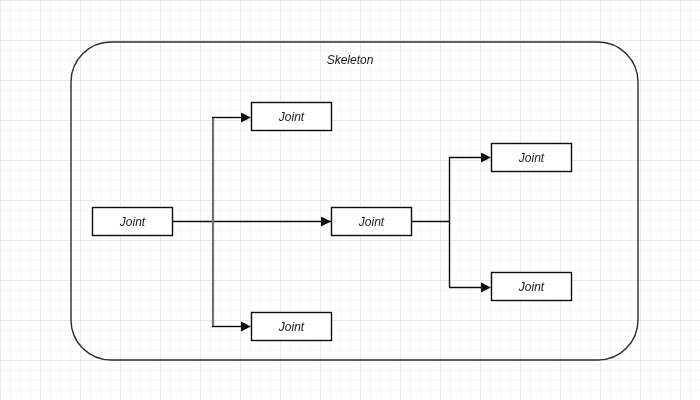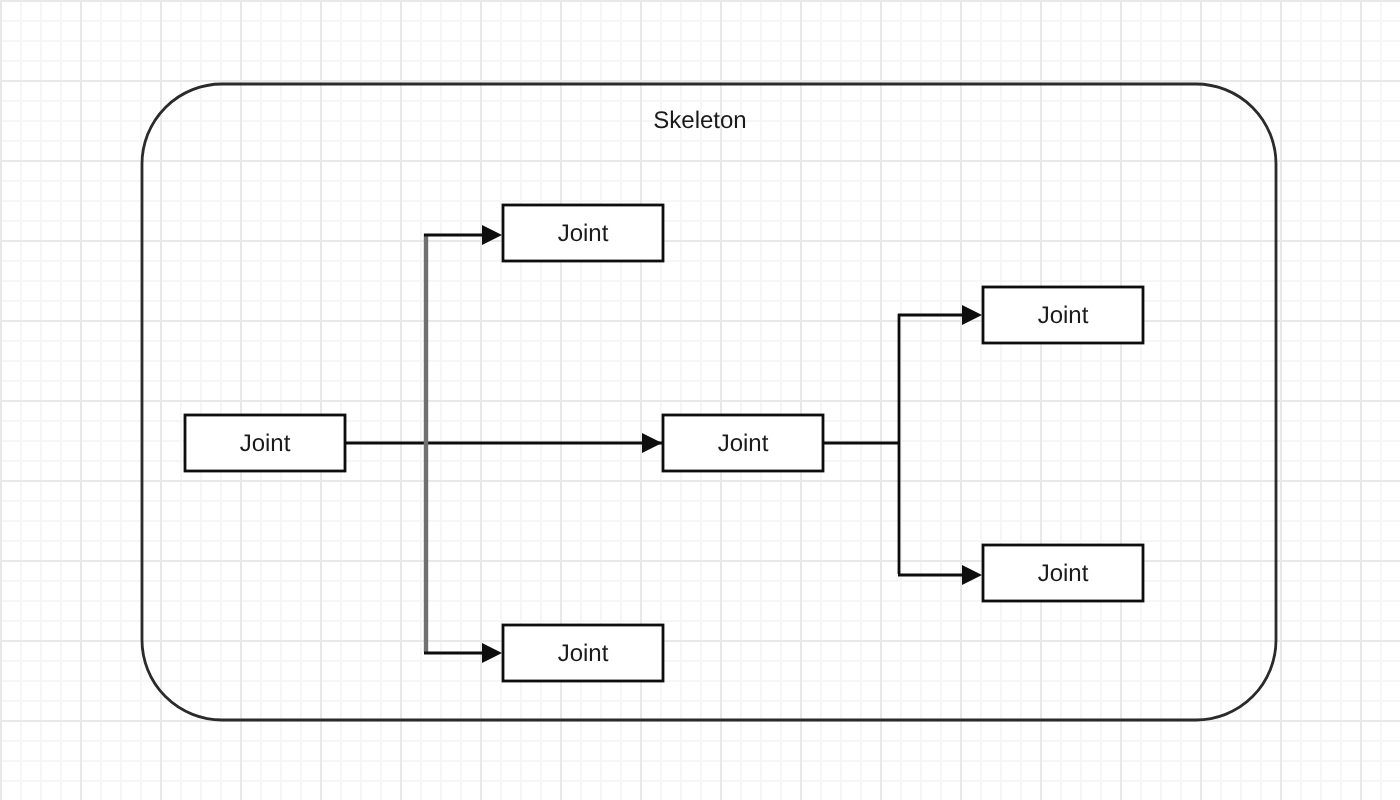--- a/index.html
+++ b/index.html
@@ -21,20 +21,21 @@
       linear-gradient(to right, #e8e8e8 1px, transparent 1px),
       linear-gradient(to bottom, #e8e8e8 1px, transparent 1px),
       linear-gradient(to right, #f7f6f6 1px, transparent 1px),
       linear-gradient(to bottom, #f7f6f6 1px, transparent 1px);
     background-size:
       40px 40px,
       40px 40px,
       10px 10px,
       10px 10px;
     background-position: 0 0, 0 0, 0 0, 0 0;
+    font-style: italic;
   }
   #diagram-svg {
     position: absolute;
     left: 0;
     top: 0;
     width: 700px;
     height: 400px;
   }
   .node-label {
     font-family: "Liberation Sans", sans-serif;

